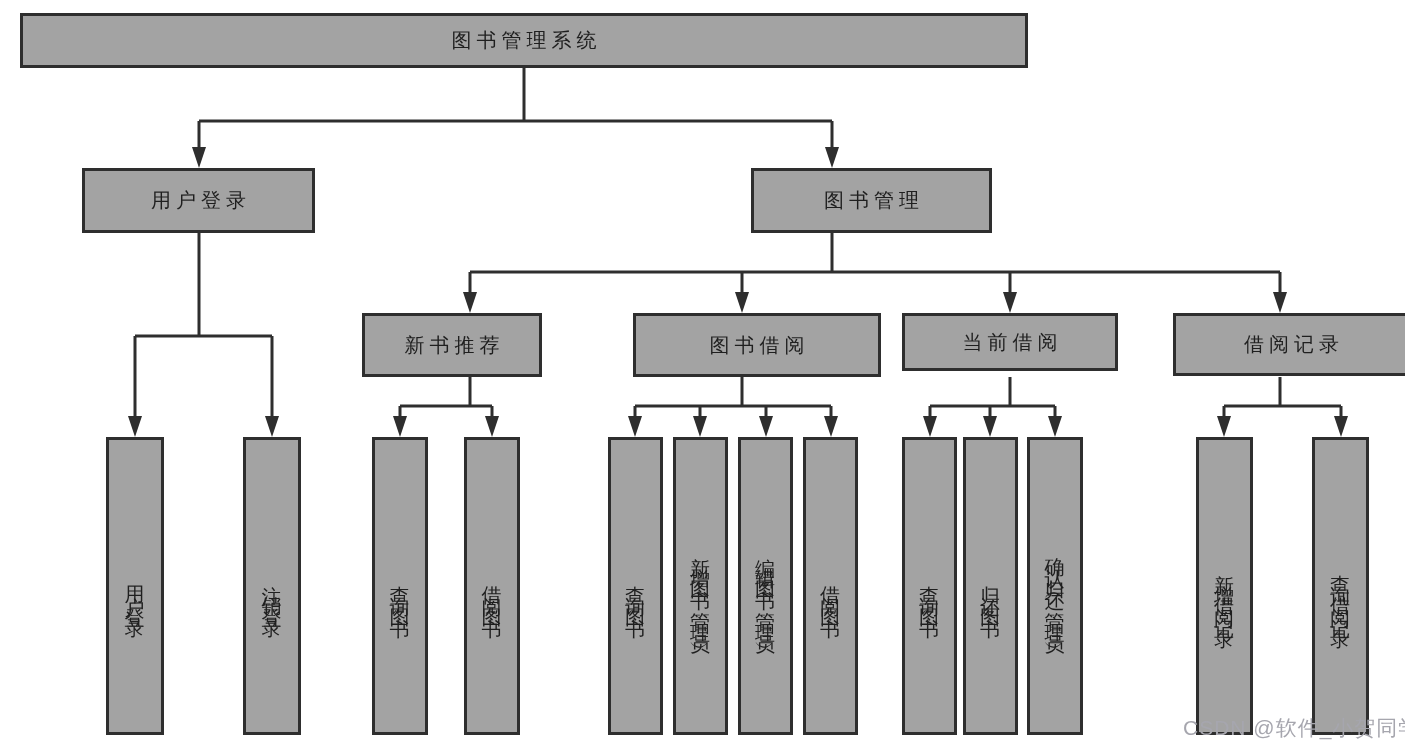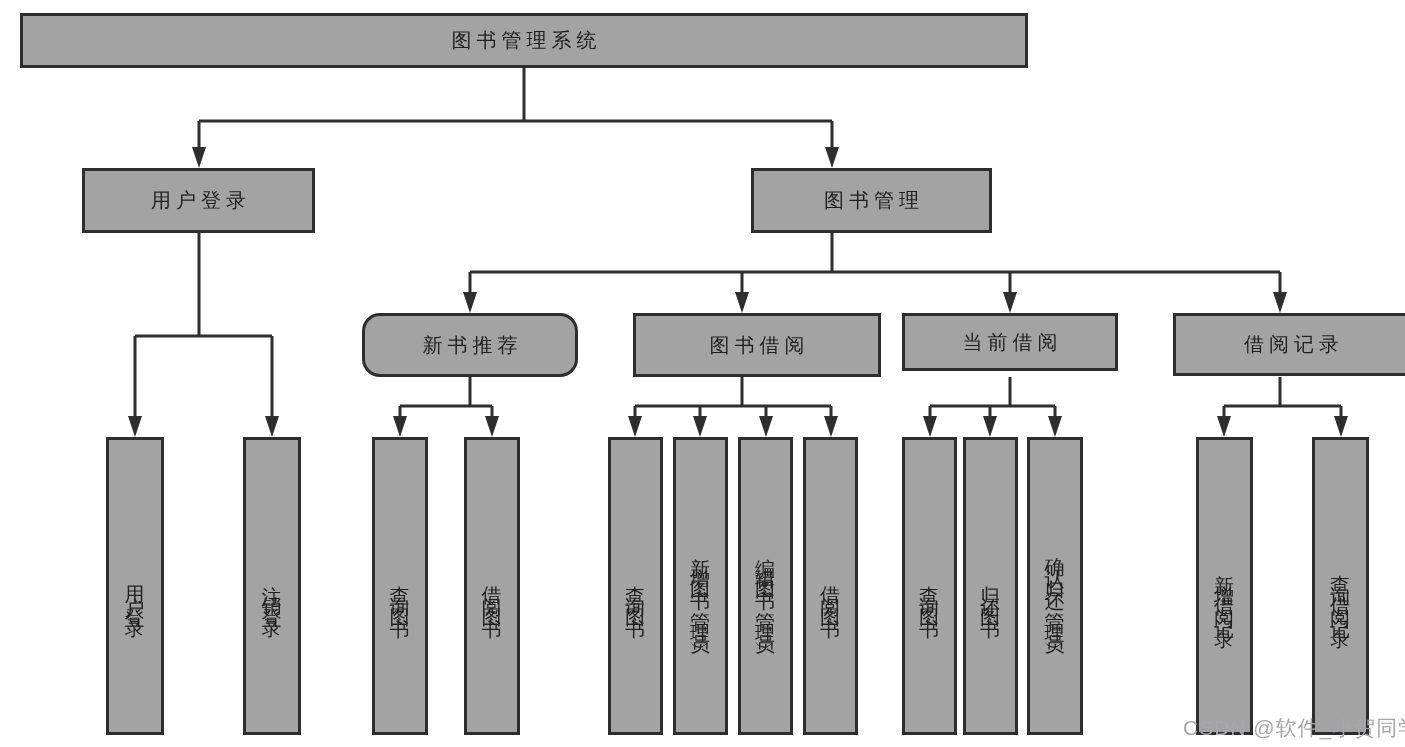--- a/index.html
+++ b/index.html
@@ -33,21 +33,21 @@
   .h-label {
     font-size: 20px;
     color: #1f1f1f;
     letter-spacing: 5px;
     text-indent: 5px;
     white-space: nowrap;
   }
   .root-box    { left: 20px;  top: 13px;  width: 1008px; height: 55px; }
   .l2-login    { left: 82px;  top: 168px; width: 233px;  height: 65px; }
   .l2-bookmgr  { left: 712px; top: 168px; width: 241px;  height: 65px; margin-left: 39px; }
-  .l3-newbook  { left: 362px; top: 313px; width: 216px;  height: 64px; border-radius: 18px; }
+  .l3-newbook  { left: 362px; top: 313px; width: 180px;  height: 64px; }
   .l3-borrow   { left: 633px; top: 313px; width: 248px;  height: 64px; }
   .l3-current  { left: 902px; top: 313px; width: 216px;  height: 58px; }
   .l3-records  { left: 1173px;top: 313px; width: 237px;  height: 63px; }
   .leaf {
     top: 437px;
     height: 298px;
   }
   .leaf .v-label {
     writing-mode: vertical-rl;
     text-orientation: mixed;

